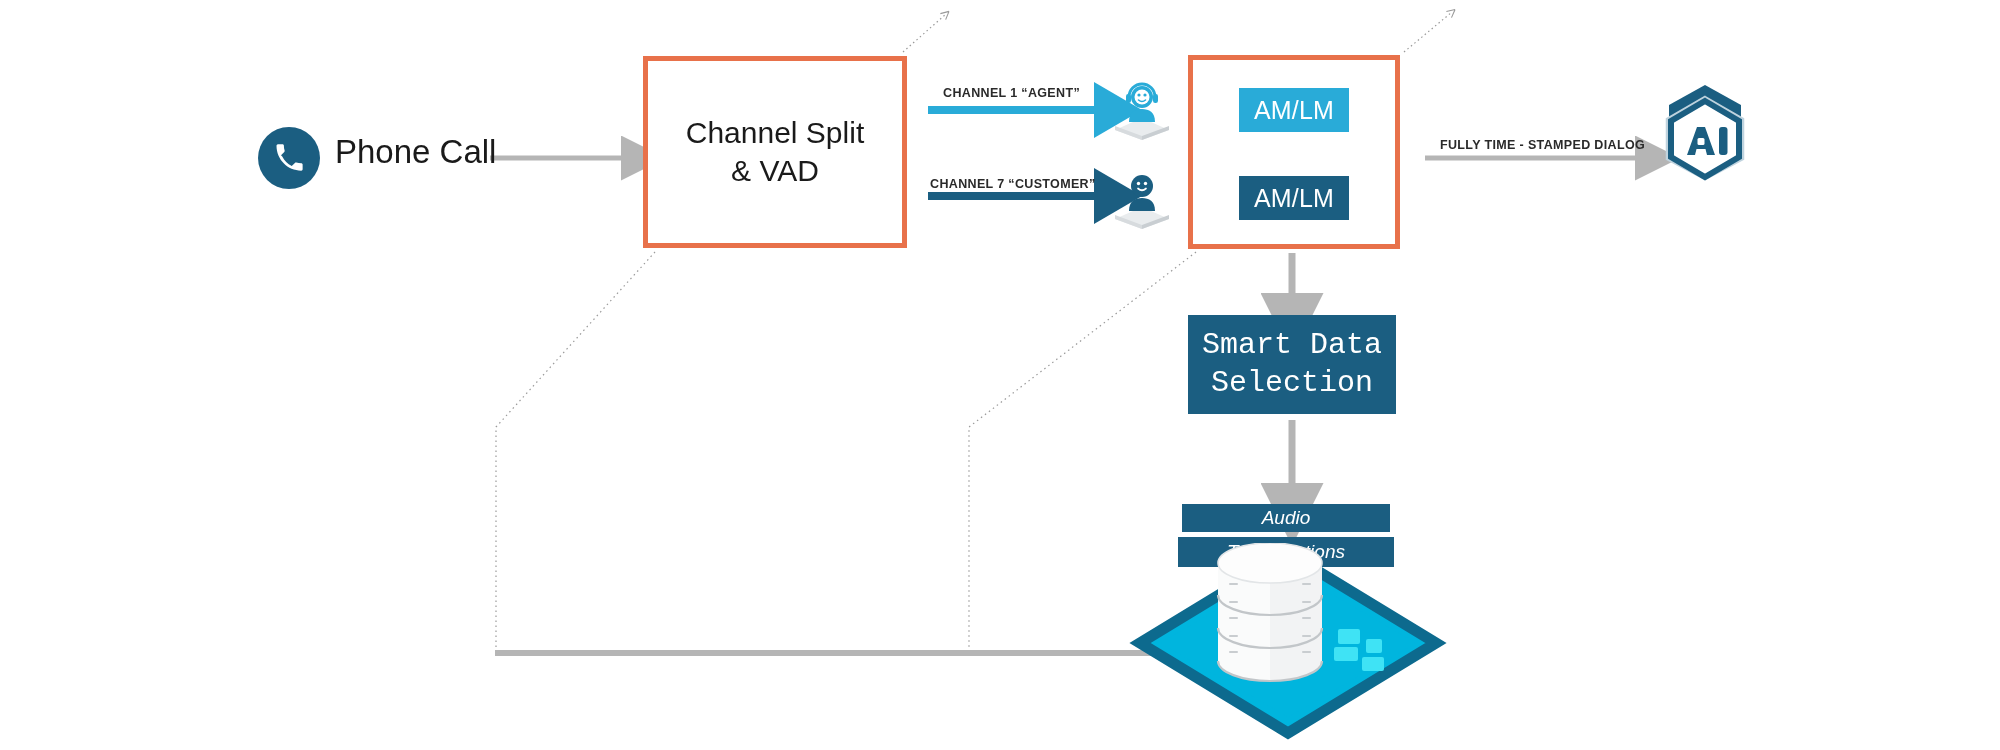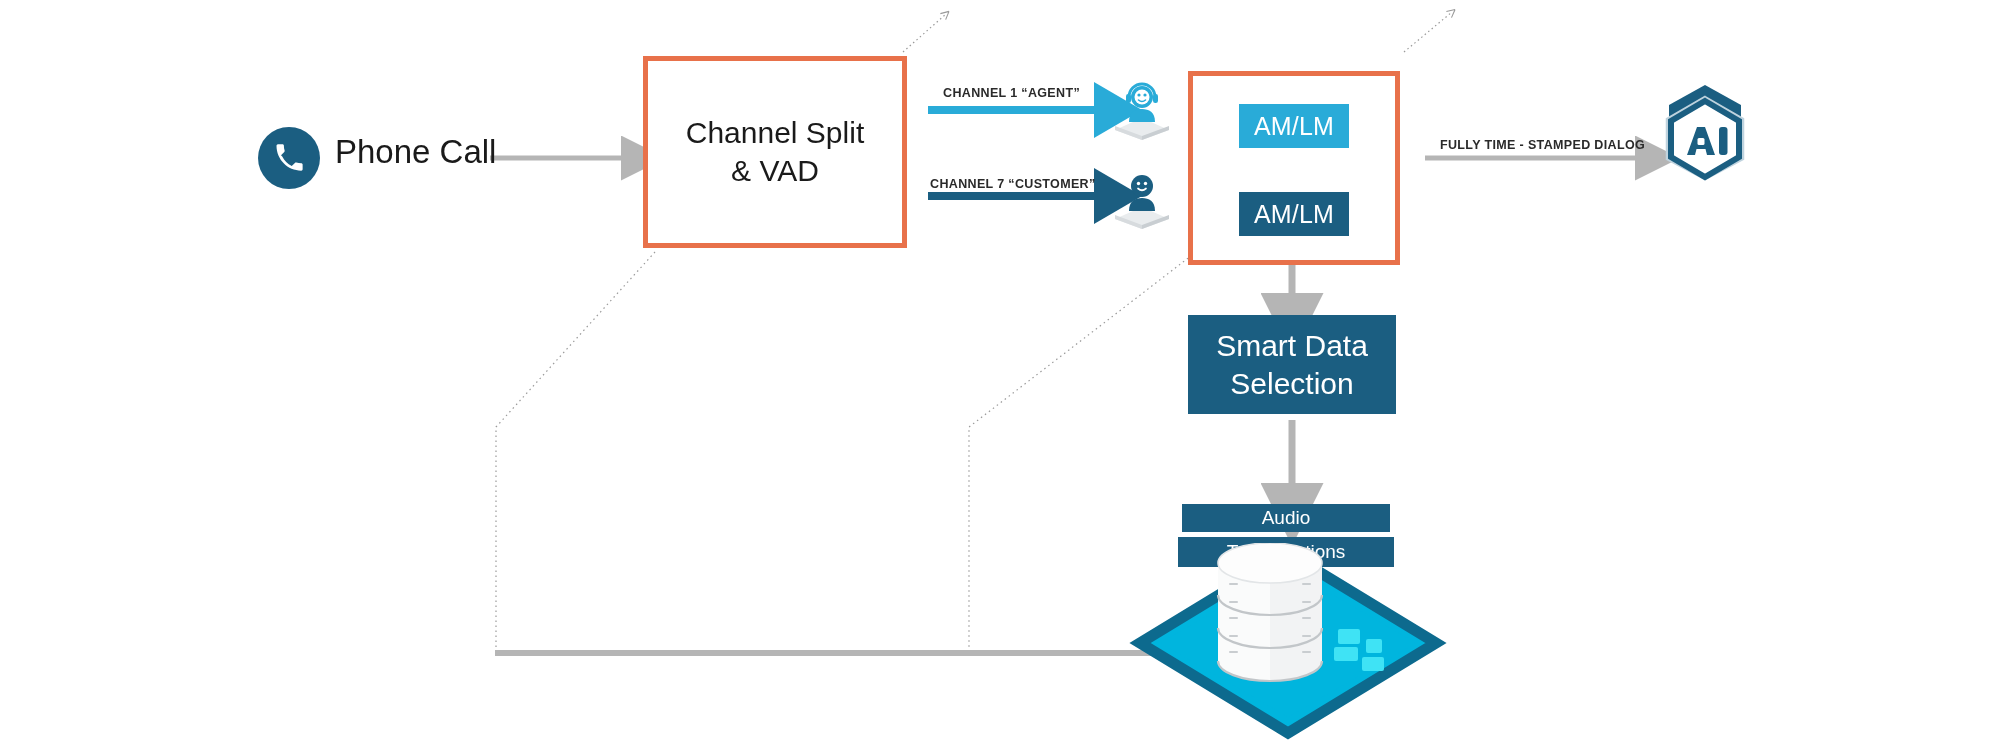--- a/index.html
+++ b/index.html
@@ -26,21 +26,21 @@
 
   
   .orange-box{
     border:5px solid #E8714A;background:#ffffff;box-sizing:border-box;
   }
   #channel-split-box{left:643px;top:56px;width:264px;height:192px;}
   #channel-split-text{
     position:absolute;left:0;right:0;top:50%;transform:translateY(-50%);
     text-align:center;font-size:30px;color:#1a1a1a;line-height:1.28;
   }
-  #amlm-box{left:1188px;top:71px;width:212px;height:194px;text-align:right;}
+  #amlm-box{left:1188px;top:55px;width:212px;height:194px;text-align:right;}
 
   .amlm-chip{
     position:absolute;left:50%;transform:translateX(-50%);
     width:110px;height:44px;color:#ffffff;font-size:25px;
     display:flex;align-items:center;justify-content:center;letter-spacing:.2px;
   }
   #amlm-chip-1{top:28px;background:#29ABD8;}
   #amlm-chip-2{top:116px;background:#1B5E81;}
 
   
@@ -61,31 +61,32 @@
     left:1432px;top:138px;font-size:12.5px;letter-spacing:.35px;
     color:#2a2a2a;white-space:nowrap;font-weight:bold;margin-left:8px;
   }
 
   
   #ai-logo{left:1661px;top:83px;width:88px;height:98px;}
 
   
   #smart-data-box{
     left:1188px;top:315px;width:208px;height:99px;background:#1B5E81;
-    display:flex;align-items:center;justify-content:center;
+    display:flex;align-items:center;justify-content:center;font-family:Liberation Mono, monospace;
   }
   #smart-data-text{
     color:#ffffff;font-size:30px;text-align:center;line-height:1.26;
   }
 
   
   .data-bar{
     position:absolute;background:#1B5E81;color:#ffffff;
     display:flex;align-items:center;justify-content:center;
     font-size:19px;
+    font-style:italic;
   }
   #audio-bar{left:1182px;top:504px;width:208px;height:28px;}
   #transcriptions-bar{left:1178px;top:537px;width:216px;height:30px;}
 
   
   #db-storage{left:1128px;top:543px;width:320px;height:200px;}
 </style>
 </head>
 <body>
 

